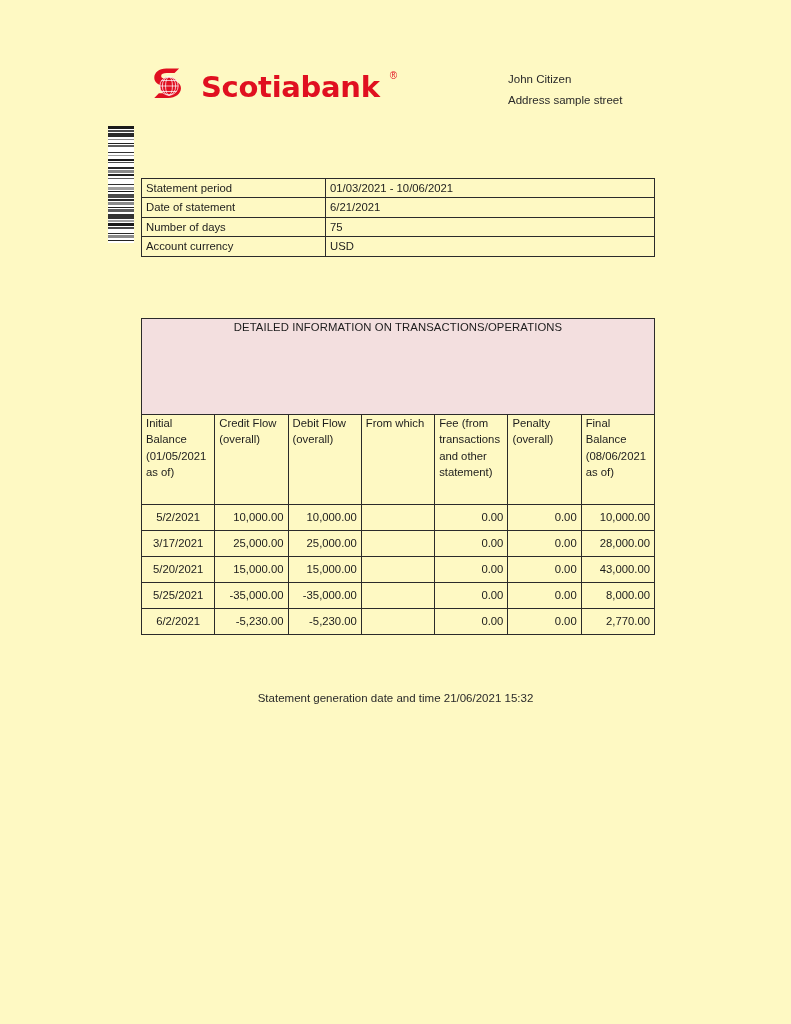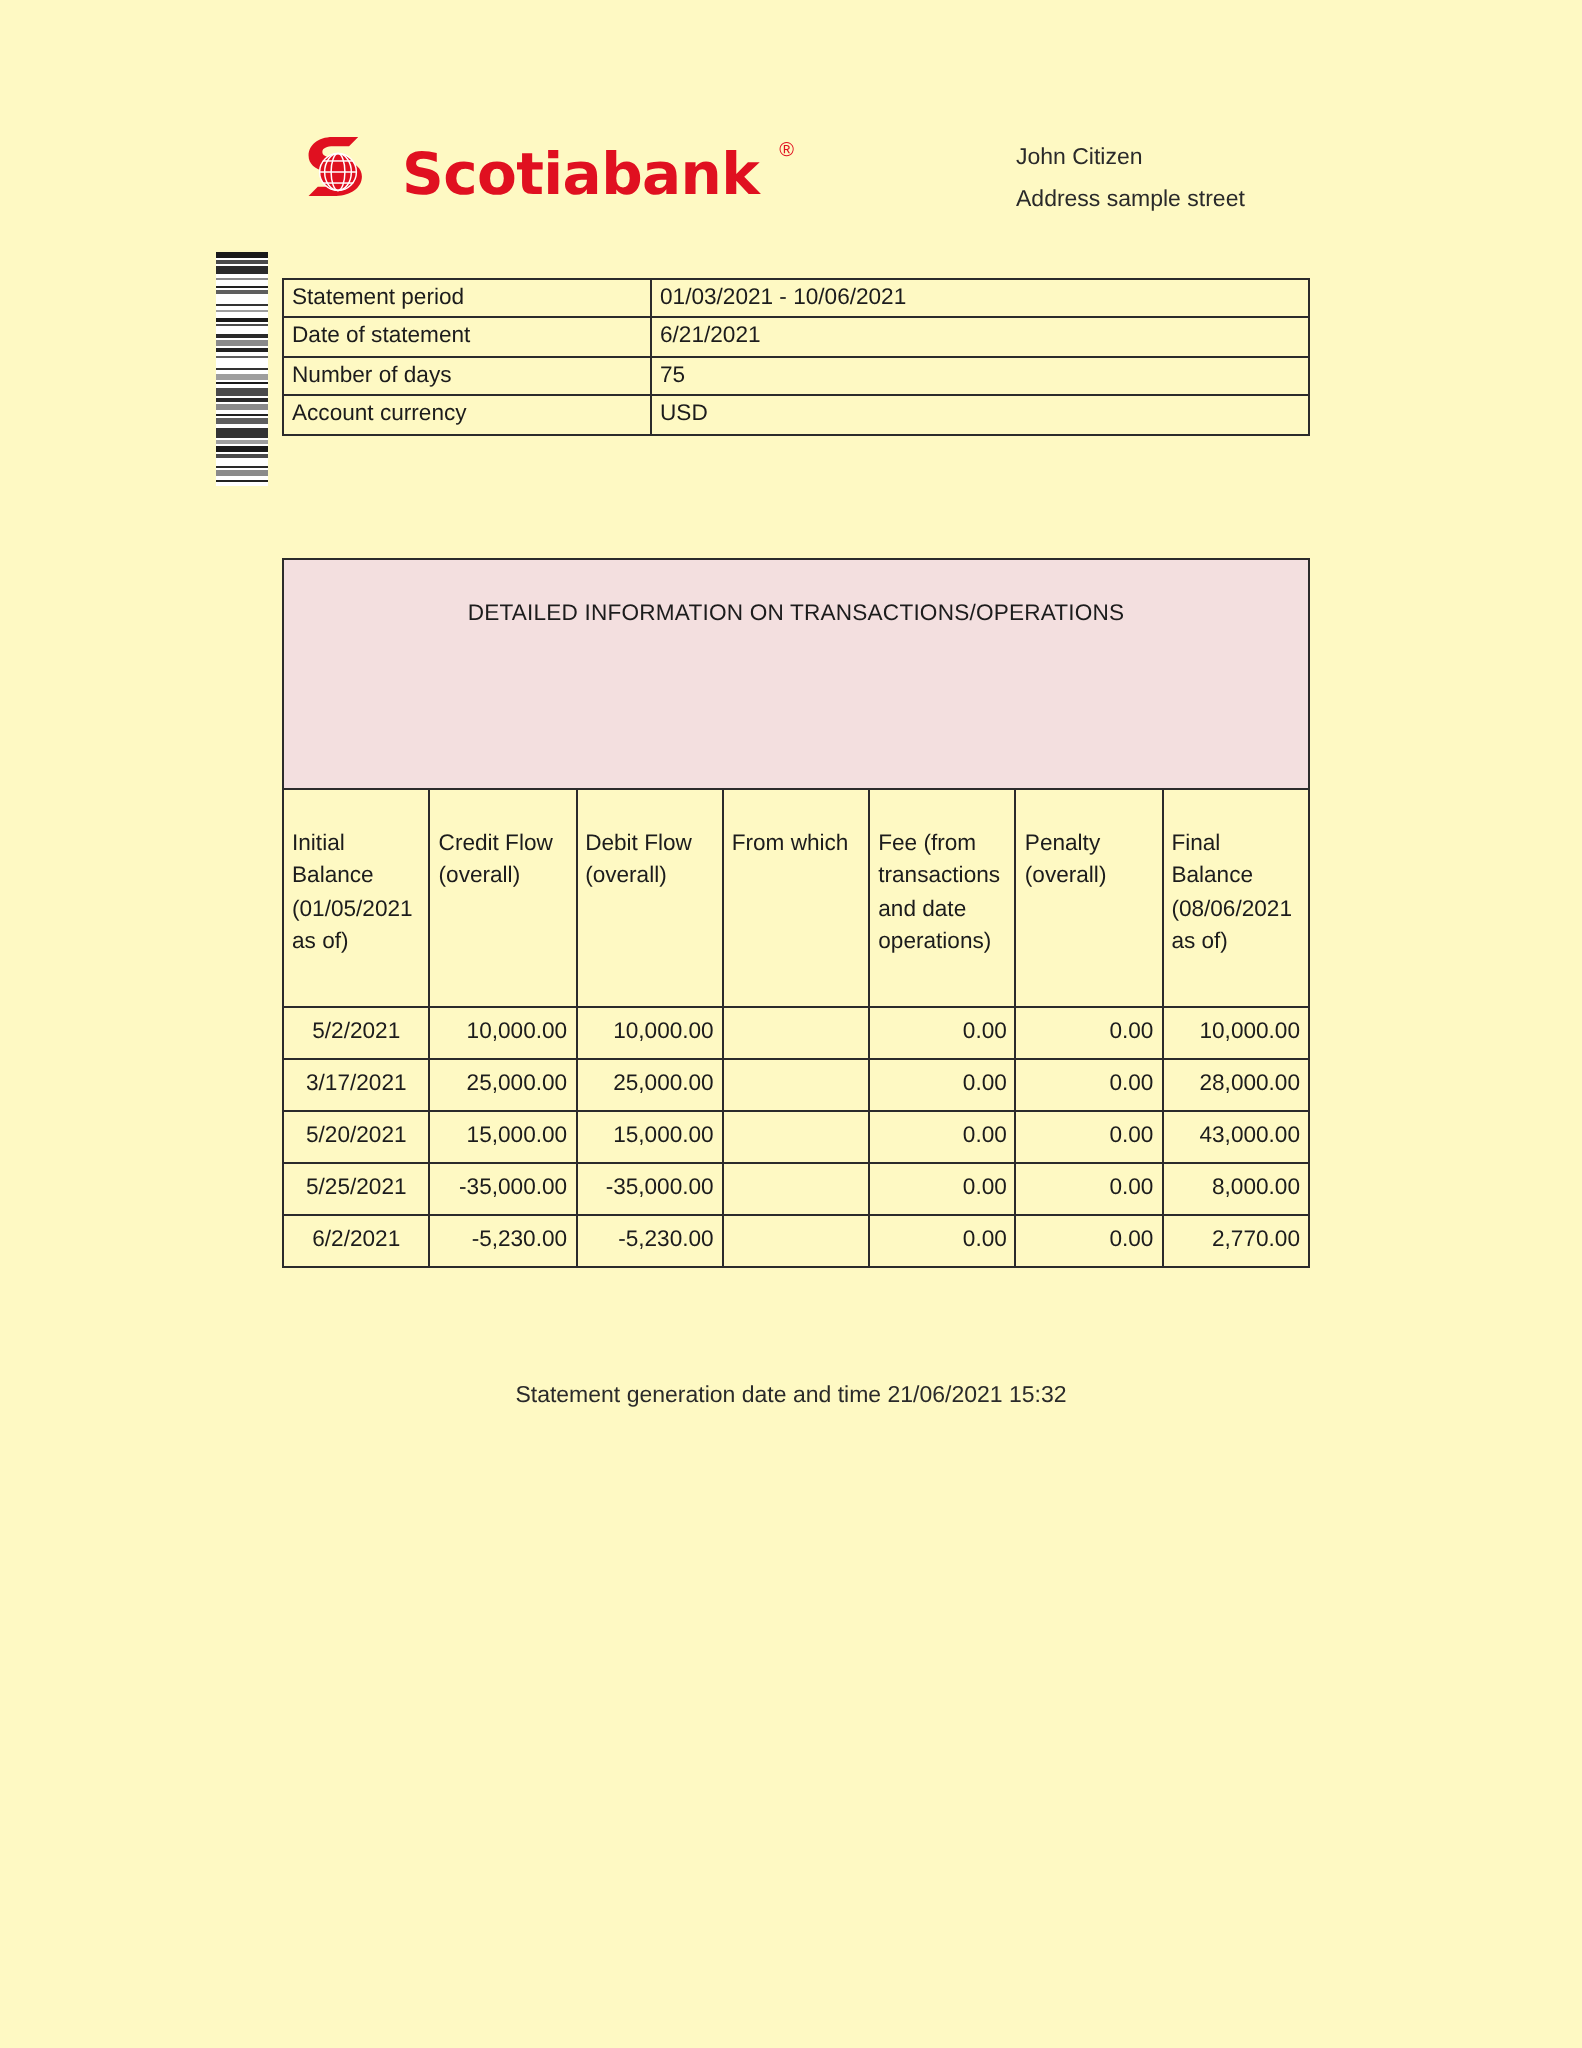--- a/index.html
+++ b/index.html
@@ -80,20 +80,21 @@
     overflow: hidden;
   }
   #barcode i { display: block; width: 100%; }
 
   
   table {
     border-collapse: collapse;
     table-layout: fixed;
     font-size: 11.3px;
     color: #1c1c1c;
+    margin-top: 39px;
   }
   table td {
     border: 1px solid #2b2b2b;
     padding: 1px 4px;
     vertical-align: top;
     line-height: 1.45;
   }
 
   
   #info-table {
@@ -115,21 +116,21 @@
   #tx-banner td {
     background: #f3dfdf;
     text-align: center;
     font-size: 11.3px;
     padding: 6px 4px 7px;
     letter-spacing: 0.1px;
   }
   #tx-table thead td {
     vertical-align: top;
     height: 88px;
-    padding-top: 19px;
+    padding-top: 0;
   }
   #tx-table tbody td {
     height: 25px;
     vertical-align: middle;
     padding-top: 0;
     padding-bottom: 0;
   }
   .c-date   { width: 93px; text-align: center; }
   .c-credit { width: 83px; text-align: right; }
   .c-debit  { width: 75px; text-align: right; }
@@ -271,21 +272,21 @@
   <table id="tx-table">
     <thead>
       <tr id="tx-banner">
         <td colspan="7" style="background: rgb(243, 223, 223);">DETAILED INFORMATION ON TRANSACTIONS/OPERATIONS</td>
       </tr>
       <tr>
         <td class="c-date">Initial Balance (01/05/2021 as of)</td>
         <td class="c-credit">Credit Flow (overall)</td>
         <td class="c-debit">Debit Flow (overall)</td>
         <td class="c-which">From which</td>
-        <td class="c-fee">Fee (from transactions and date operations)</td>
+        <td class="c-fee">Fee (from transactions and other statement)</td>
         <td class="c-pen">Penalty (overall)</td>
         <td class="c-final">Final Balance (08/06/2021 as of)</td>
       </tr>
     </thead>
     <tbody id="tx-body">
         <tr>
           <td class="c-date">5/2/2021</td>
           <td class="c-credit">10,000.00</td>
           <td class="c-debit">10,000.00</td>
           <td class="c-which"></td>

